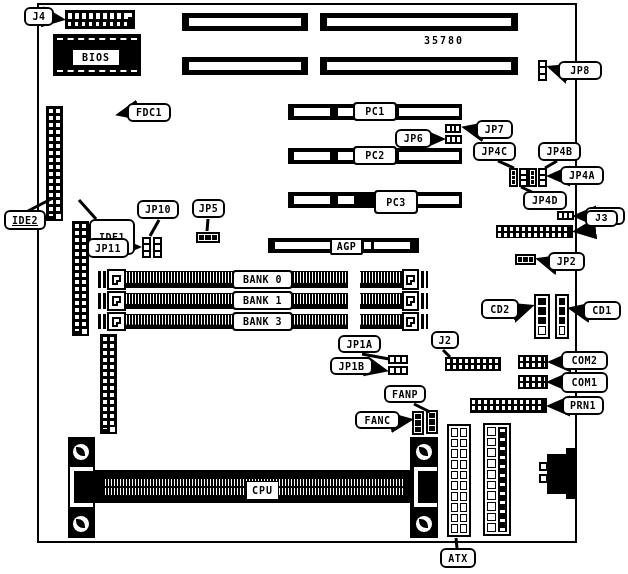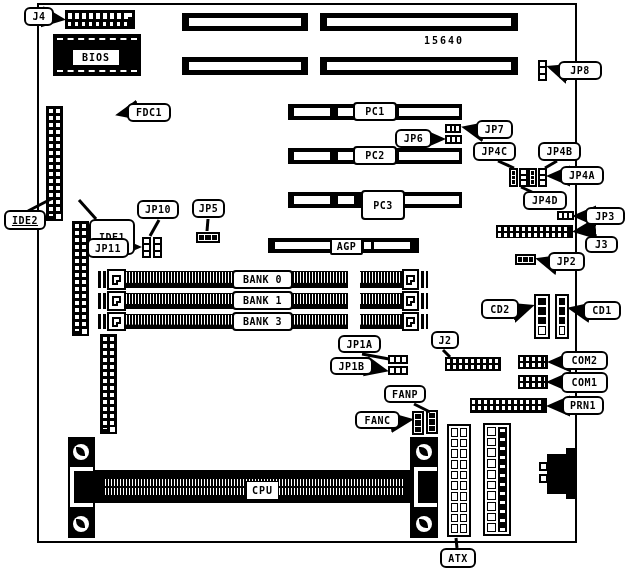--- a/index.html
+++ b/index.html
@@ -98,21 +98,21 @@
   <div class="abs isa" style="left:320px;top:13px;width:198px;height:18px;">
       <div class="stripe"></div>
     </div>
   <div class="abs isa" style="left:182px;top:57px;width:126px;height:18px;">
       <div class="stripe"></div>
     </div>
   <div class="abs isa" style="left:320px;top:57px;width:198px;height:18px;">
       <div class="stripe"></div>
     </div>
 
-  <div class="abs partnum" style="left:424px;top:35px;">15640</div>
+  <div class="abs partnum" style="left:424px;top:35px;">35780</div>
 
   <div class="abs hdr2big" style="left:65px;top:10px;width:70px;height:19px;z-index:2;"></div>
 
   <div class="abs bios" style="left:53px;top:34px;width:88px;height:42px;">
     <div class="dash" style="top:4px;"></div>
     <div class="dash" style="bottom:4px;"></div>
   </div>
   <div class="abs plainlbl" style="left:72px;top:49px;width:48px;height:17px;">BIOS</div>
 
   <div class="abs vconn" style="left:46px;top:87px;width:17px;height:115px;"></div>
@@ -129,21 +129,21 @@
     <div class="seg" style="left:50px;top:4px;width:16px;height:8px;"></div>
     <div class="seg" style="left:111px;top:4px;width:60px;height:8px;"></div>
   </div>
   <div class="abs slotbar" style="left:288px;top:192px;width:174px;height:16px;">
     <div class="seg" style="left:6px;top:4px;width:36px;height:8px;"></div>
     <div class="seg" style="left:50px;top:4px;width:16px;height:8px;"></div>
     <div class="seg" style="left:111px;top:4px;width:60px;height:8px;"></div>
   </div>
   <div class="abs slotlbl" style="left:353px;top:102px;width:44px;height:19px;">PC1</div>
   <div class="abs slotlbl" style="left:353px;top:146px;width:44px;height:19px;">PC2</div>
-  <div class="abs slotlbl" style="left:361px;top:190px;width:44px;height:30px;">PC3</div>
+  <div class="abs slotlbl" style="left:374px;top:190px;width:44px;height:24px;">PC3</div>
 
   <div class="abs slotbar" style="left:268px;top:238px;width:151px;height:15px;">
     <div class="seg" style="left:7px;top:4px;width:56px;height:7px;"></div>
     <div class="seg" style="left:96px;top:4px;width:7px;height:7px;"></div>
     <div class="seg" style="left:106px;top:4px;width:36px;height:7px;"></div>
   </div>
   <div class="abs slotlbl" style="left:330px;top:238px;width:33px;height:17px;border-radius:2px;">AGP</div>
 
   <div class="abs" style="left:98px;top:269px;width:330px;height:21px;">
     <div class="abs blk" style="left:0;top:2px;width:3px;height:17px;"></div>
@@ -393,21 +393,21 @@
   <div class="abs lbl" style="left:137px;top:200px;width:42px;height:19px;">JP10</div>
   <div class="abs lbl" style="left:192px;top:199px;width:33px;height:19px;">JP5</div>
   <div class="abs lbl" style="left:558px;top:61px;width:44px;height:19px;">JP8</div>
   <div class="abs lbl" style="left:476px;top:120px;width:37px;height:19px;text-align:center;">JP7</div>
   <div class="abs lbl" style="left:395px;top:129px;width:37px;height:19px;">JP6</div>
   <div class="abs lbl" style="left:473px;top:142px;width:43px;height:19px;">JP4C</div>
   <div class="abs lbl" style="left:538px;top:142px;width:43px;height:19px;">JP4B</div>
   <div class="abs lbl" style="left:560px;top:166px;width:44px;height:19px;">JP4A</div>
   <div class="abs lbl" style="left:523px;top:191px;width:44px;height:19px;">JP4D</div>
   <div class="abs lbl" style="left:585px;top:207px;width:40px;height:18px;">JP3</div>
-  <div class="abs lbl" style="left:585px;top:236px;width:33px;height:17px;">J3</div>
+  <div class="abs lbl" style="left:585px;top:210px;width:33px;height:17px;font-family:Liberation Mono, monospace;">J3</div>
   <div class="abs lbl" style="left:548px;top:252px;width:37px;height:19px;">JP2</div>
   <div class="abs lbl" style="left:481px;top:299px;width:38px;height:20px;">CD2</div>
   <div class="abs lbl" style="left:583px;top:301px;width:38px;height:19px;">CD1</div>
   <div class="abs lbl" style="left:561px;top:351px;width:47px;height:19px;">COM2</div>
   <div class="abs lbl" style="left:561px;top:372px;width:47px;height:21px;">COM1</div>
   <div class="abs lbl" style="left:562px;top:396px;width:42px;height:19px;">PRN1</div>
   <div class="abs lbl" style="left:431px;top:331px;width:28px;height:18px;">J2</div>
   <div class="abs lbl" style="left:338px;top:335px;width:43px;height:18px;">JP1A</div>
   <div class="abs lbl" style="left:330px;top:357px;width:43px;height:18px;">JP1B</div>
   <div class="abs lbl" style="left:384px;top:385px;width:42px;height:18px;">FANP</div>

